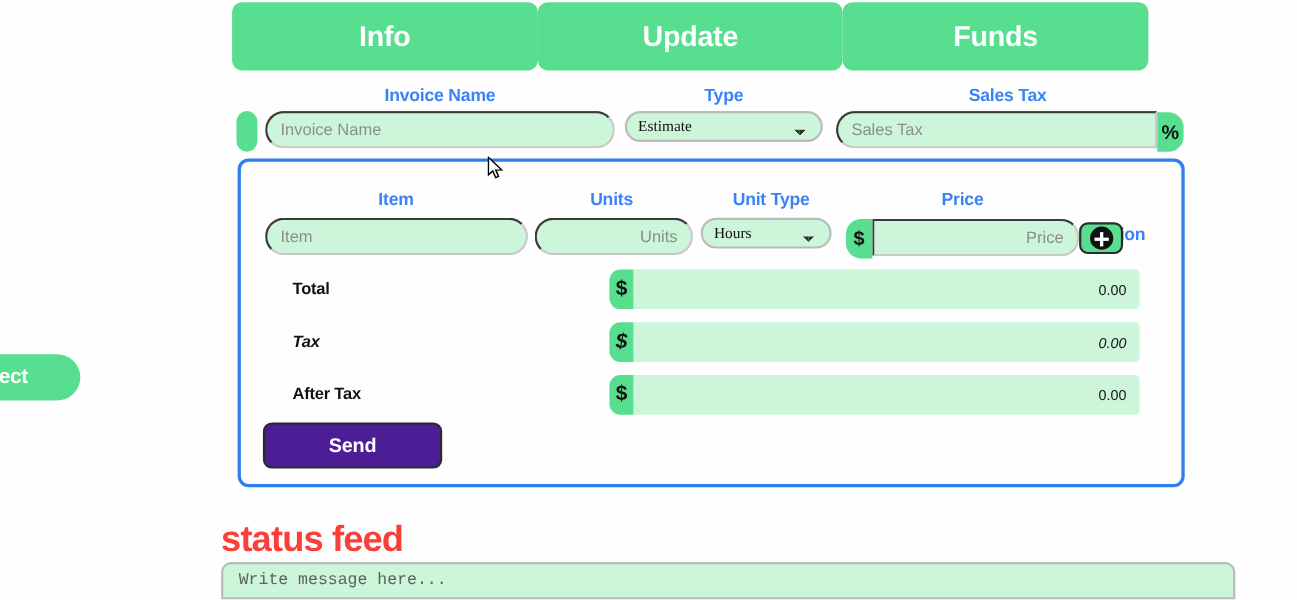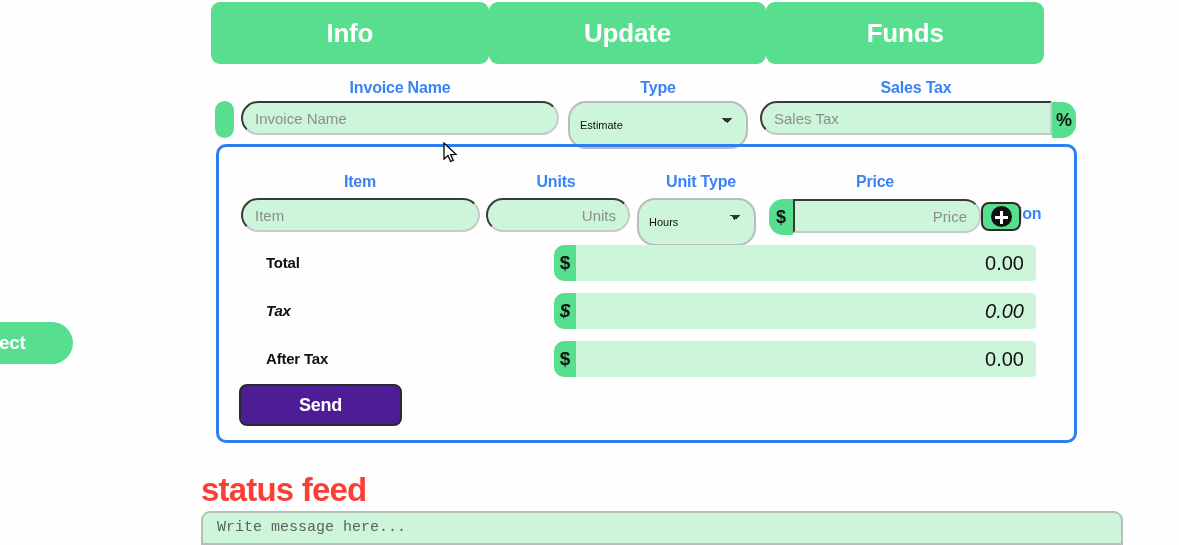--- a/index.html
+++ b/index.html
@@ -64,23 +64,23 @@
     height:34px;box-sizing:border-box;
     font-family:"Liberation Sans", sans-serif;
     font-size:15px;color:#1a1a1a;
     padding:0 12px;outline:none;
   }
   .inp::placeholder{color:#8a8f8c;}
   .sel{
     background:#ccf5d9;
     border:2px solid #b9bdba;
     border-radius:18px;
-    height:48px;box-sizing:border-box;
-    font-family:Liberation Sans, sans-serif;
-    font-size:11px;color:#111;
+    height:28px;box-sizing:border-box;
+    font-family:Liberation Serif, serif;
+    font-size:14px;color:#111;
     padding:0 10px;outline:none;
     -webkit-appearance:none;appearance:none;
     background-image:
       linear-gradient(45deg,transparent 50%,#333 50%),
       linear-gradient(135deg,#333 50%,transparent 50%);
     background-position:calc(100% - 19px) 15px, calc(100% - 14px) 15px;
     background-size:5px 5px,5px 5px;
     background-repeat:no-repeat;
     cursor:pointer;
   }
@@ -138,21 +138,21 @@
     position:absolute;left:554px;width:22px;height:36px;
     background:#57de8f;border-radius:10px 0 0 10px;
     display:flex;align-items:center;justify-content:center;
     font-weight:bold;font-size:19px;color:#111;
   }
   .tot-val{
     position:absolute;left:576px;width:460px;height:36px;
     background:#ccf5d9;border-radius:0 4px 4px 0;
     display:flex;align-items:center;justify-content:flex-end;
     padding-right:12px;box-sizing:border-box;
-    font-size:20px;color:#111;padding-left:12px;
+    font-size:13px;color:#111;padding-left:12px;
   }
 
   .send-btn{
     position:absolute;left:239px;top:384px;width:163px;height:42px;
     background:#4c1d95;border:2px solid #2b2b2b;border-radius:8px;
     color:#ffffff;font-weight:bold;font-size:18px;
     font-family:"Liberation Sans", sans-serif;
     display:flex;align-items:center;justify-content:center;
     cursor:pointer;letter-spacing:-0.2px;
   }

